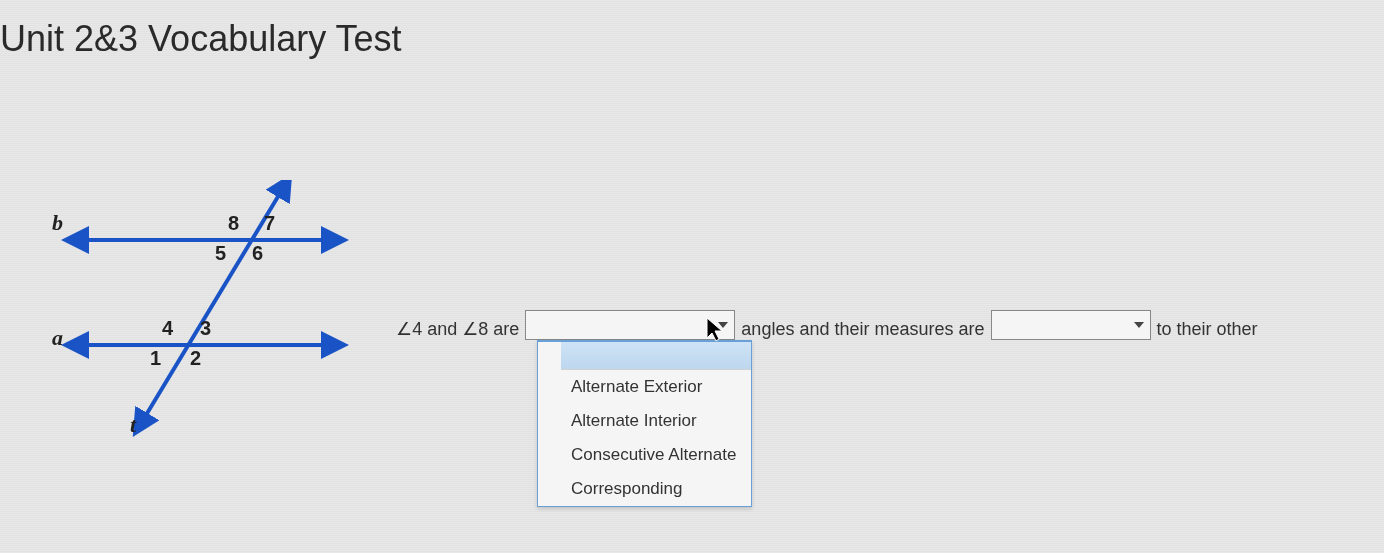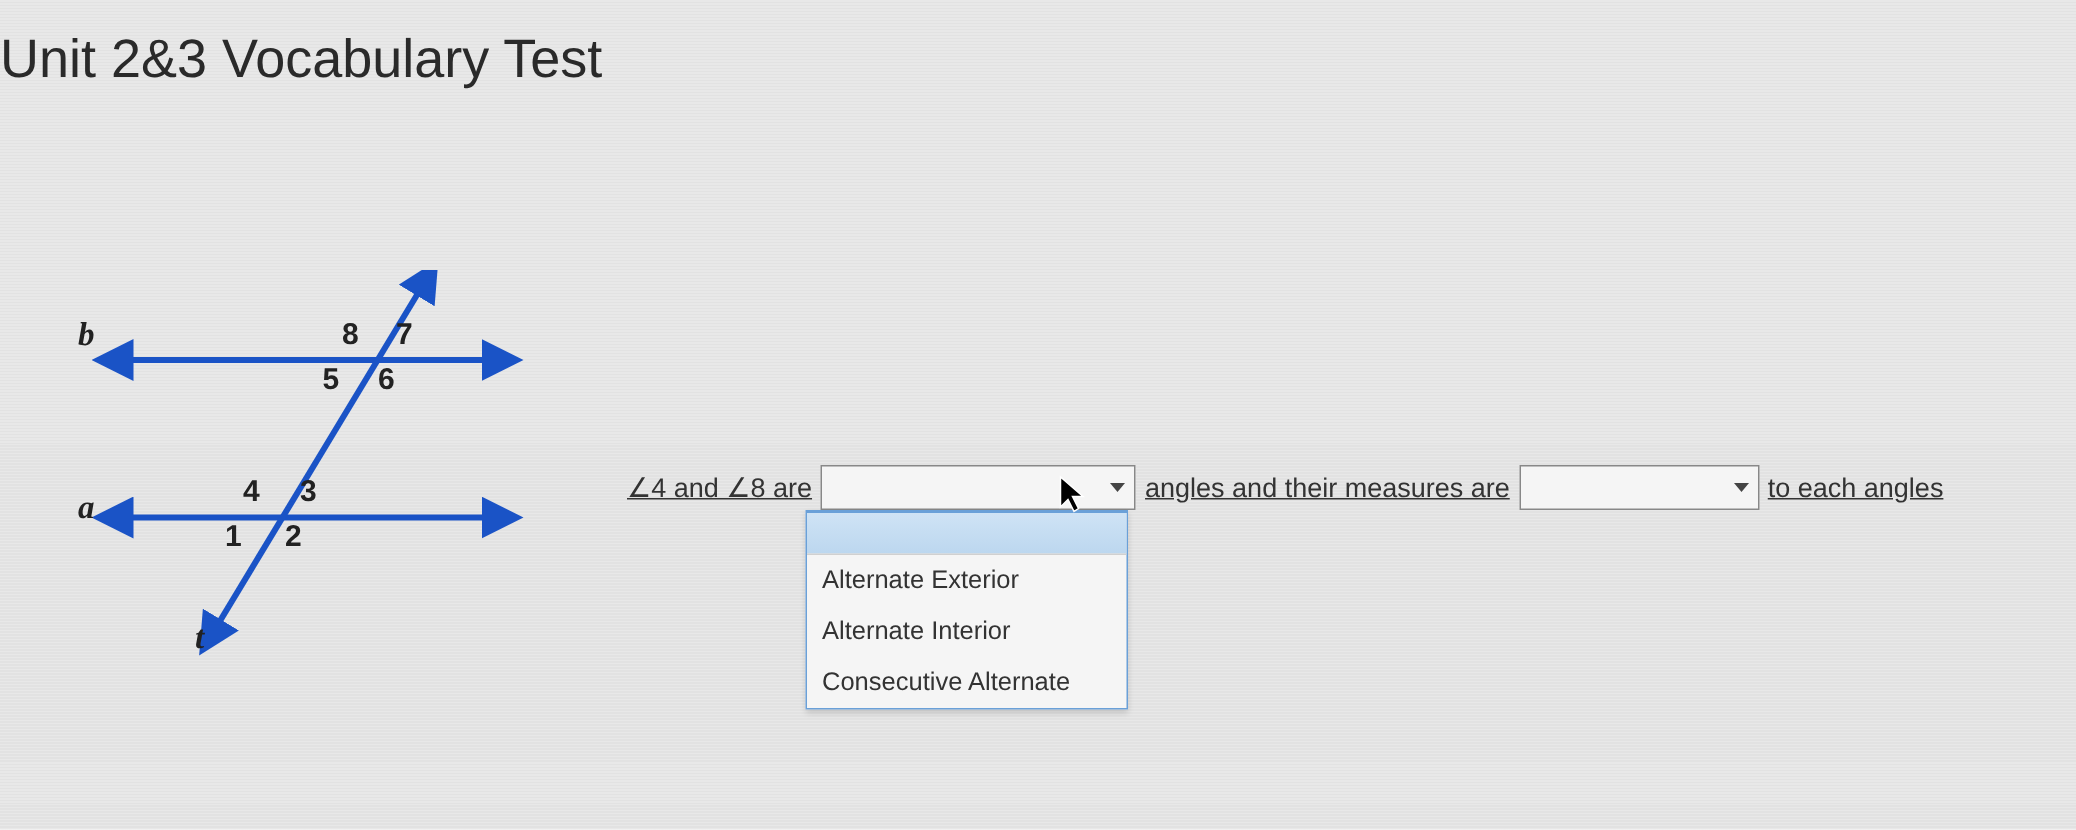--- a/index.html
+++ b/index.html
@@ -30,29 +30,28 @@
     }
     .diagram {
       position: absolute;
       left: 40px;
       top: 180px;
       width: 320px;
       height: 260px;
     }
     .question-row {
       position: absolute;
-      left: 418px;
+      left: 396px;
       top: 310px;
       display: flex;
-      align-items: center;
+      align-items: flex-end;
       gap: 6px;
       font-size: 18px;
       color: #333;
       white-space: nowrap;
-      text-decoration: underline;
     }
     .angle-sym { font-family: Arial; }
     .select-box {
       position: relative;
       display: inline-block;
       width: 210px;
       height: 30px;
       border: 1px solid #888;
       background: #f5f5f5;
       vertical-align: middle;
@@ -72,20 +71,21 @@
       position: absolute;
       left: 537px;
       top: 340px;
       width: 215px;
       background: #f5f5f5;
       border: 1px solid #6aa0d8;
       border-top: 2px solid #6aa0d8;
       box-shadow: 0 2px 4px rgba(0,0,0,0.15);
       font-size: 17px;
       color: #333;
+      padding-left: 23px;
     }
     .dropdown-item {
       padding: 7px 10px;
       cursor: pointer;
     }
     .dropdown-item.blank {
       height: 28px;
       background: linear-gradient(#cfe3f5,#bcd7ef);
       border-bottom: 1px solid #d0d0d0;
     }
@@ -148,26 +148,27 @@
     <span class="angle-sym">∠4 and ∠8 are</span>
     <span class="select-box">
       <span></span>
       <span class="select-chevron"></span>
     </span>
     <span>angles and their measures are</span>
     <span class="select-box small">
       <span></span>
       <span class="select-chevron"></span>
     </span>
-    <span>to each angles</span>
+    <span>to their other</span>
   </div>
 
   <div class="dropdown-panel">
     <div class="dropdown-item blank"></div>
     <div class="dropdown-item">Alternate Exterior</div>
     <div class="dropdown-item">Alternate Interior</div>
     <div class="dropdown-item">Consecutive Alternate</div>
+    <div class="dropdown-item">Corresponding</div>
   </div>
 
   <svg class="cursor" viewBox="0 0 20 28">
     <path d="M2 2 L2 22 L7 17 L11 25 L14 23 L10 15 L17 15 Z" fill="#000" stroke="#fff" stroke-width="1"></path>
   </svg>
 </div>
 
 </body></html>

